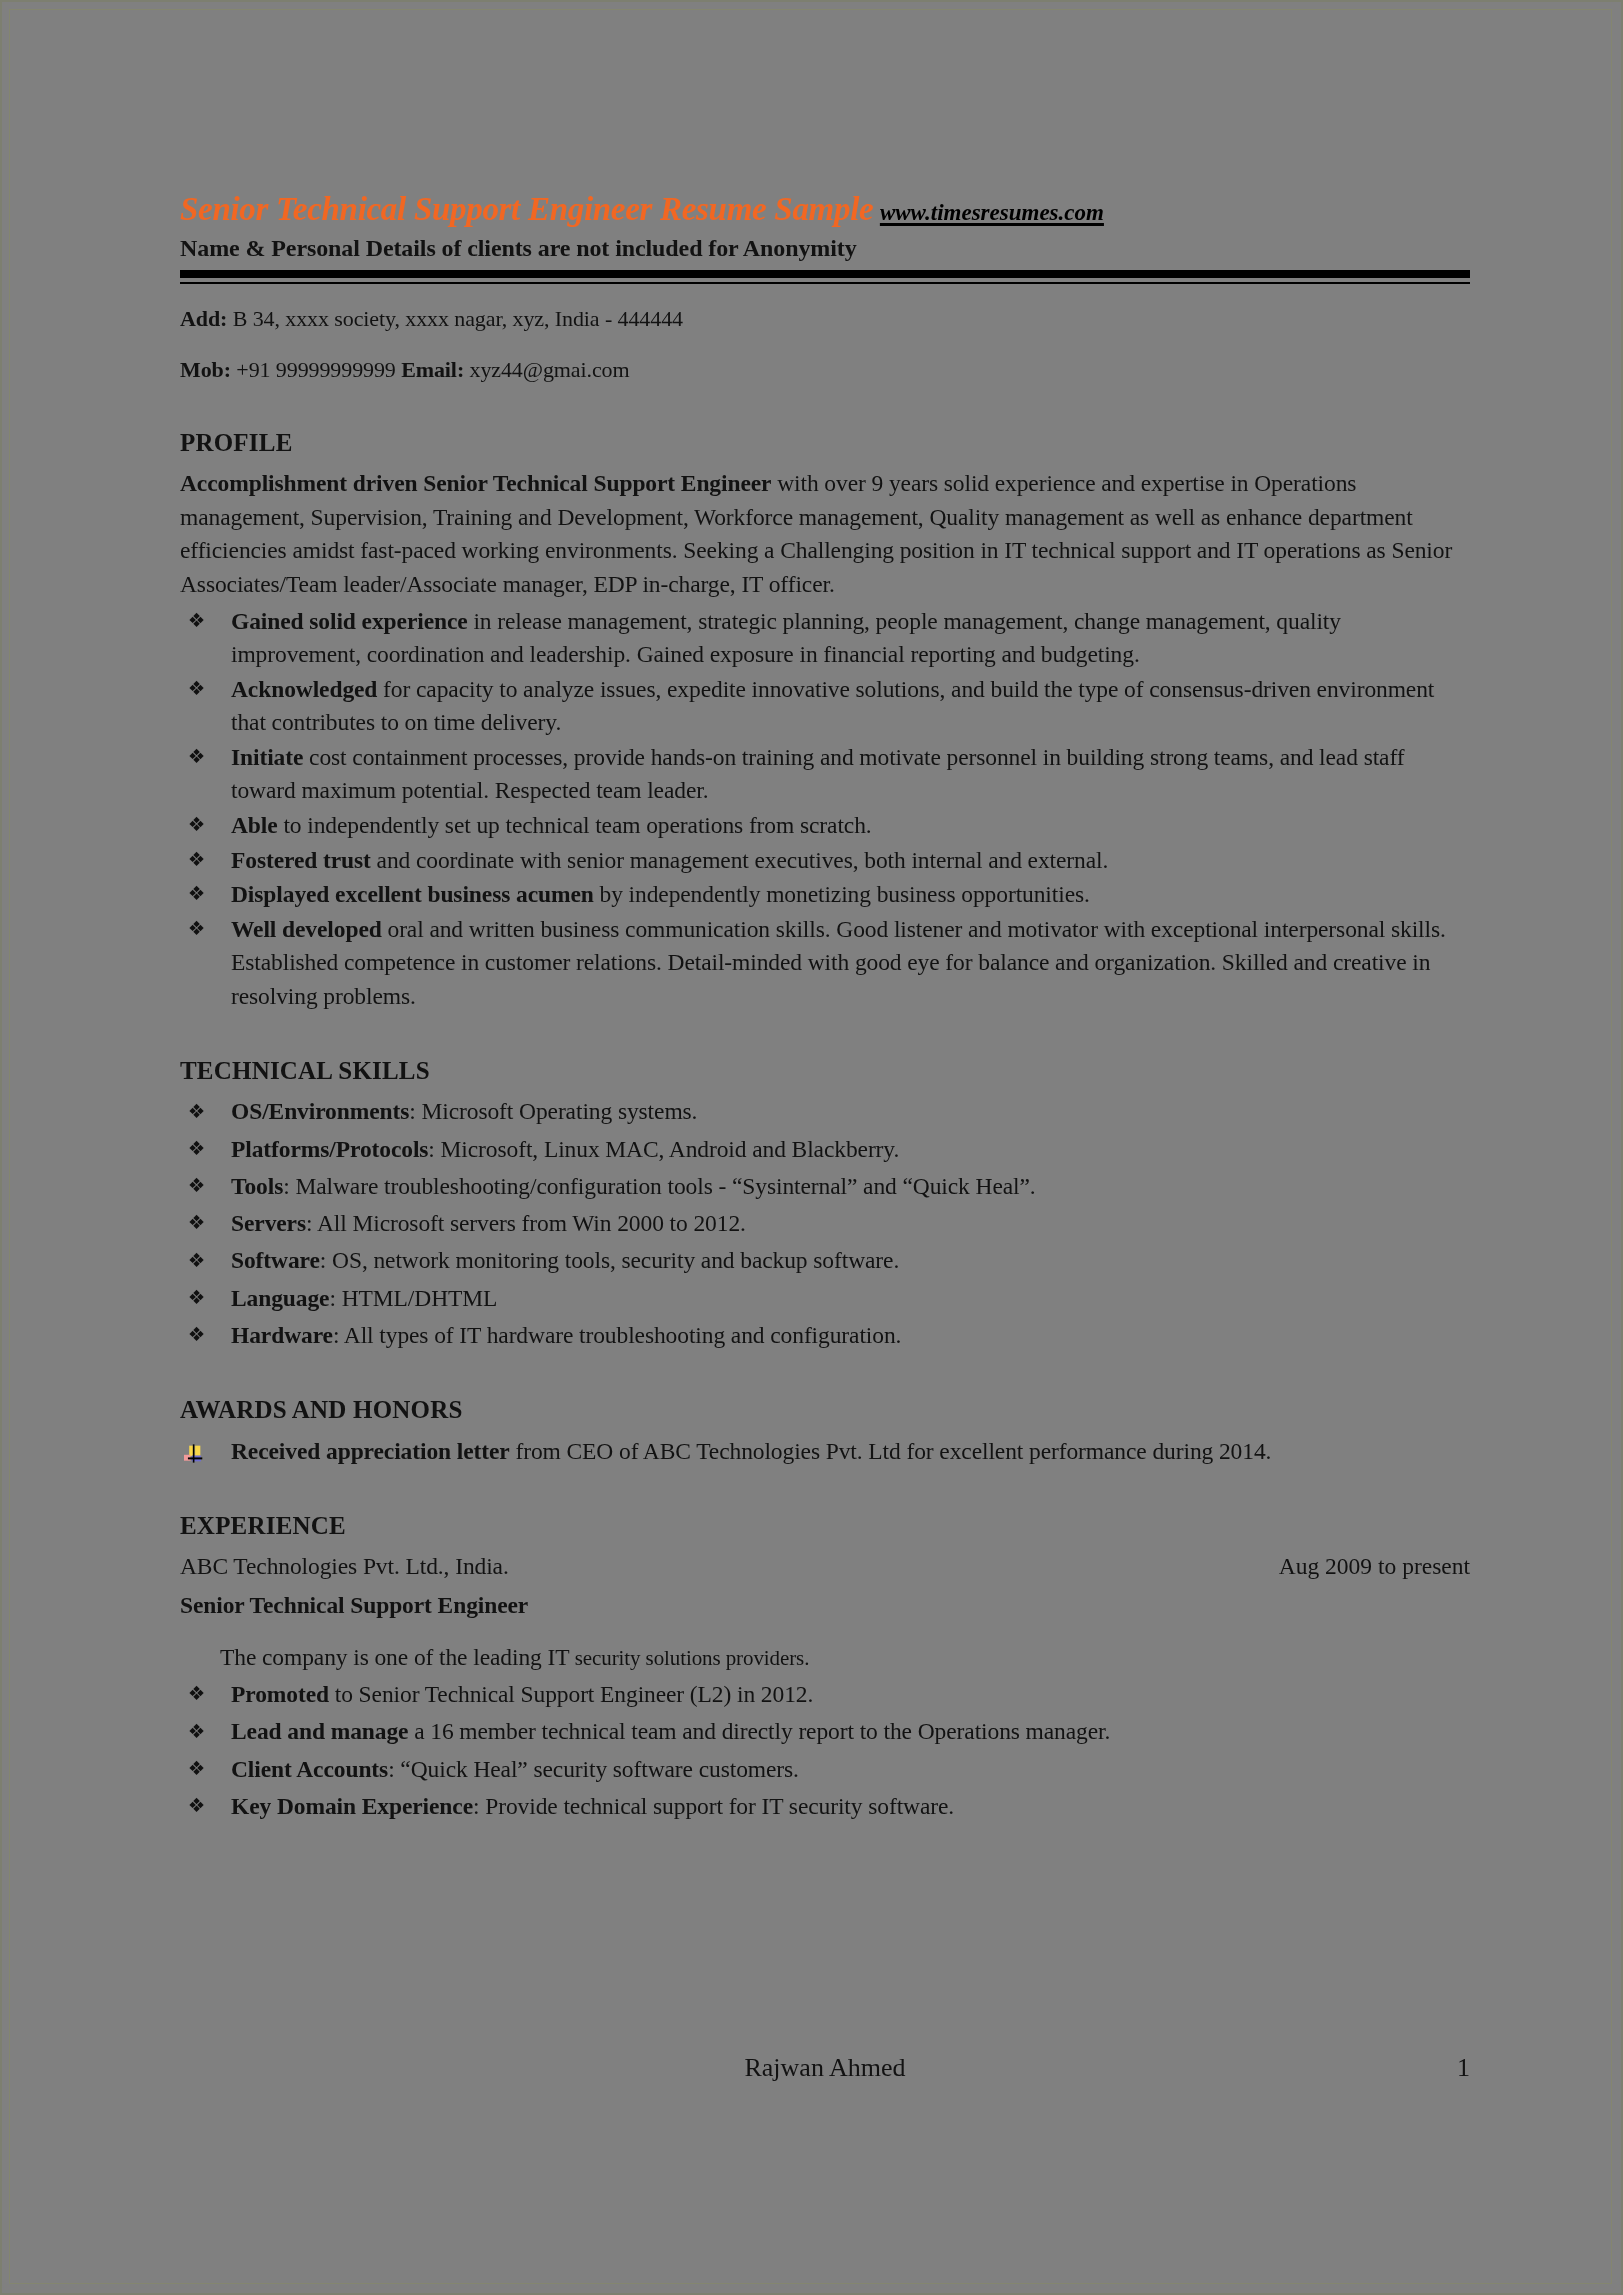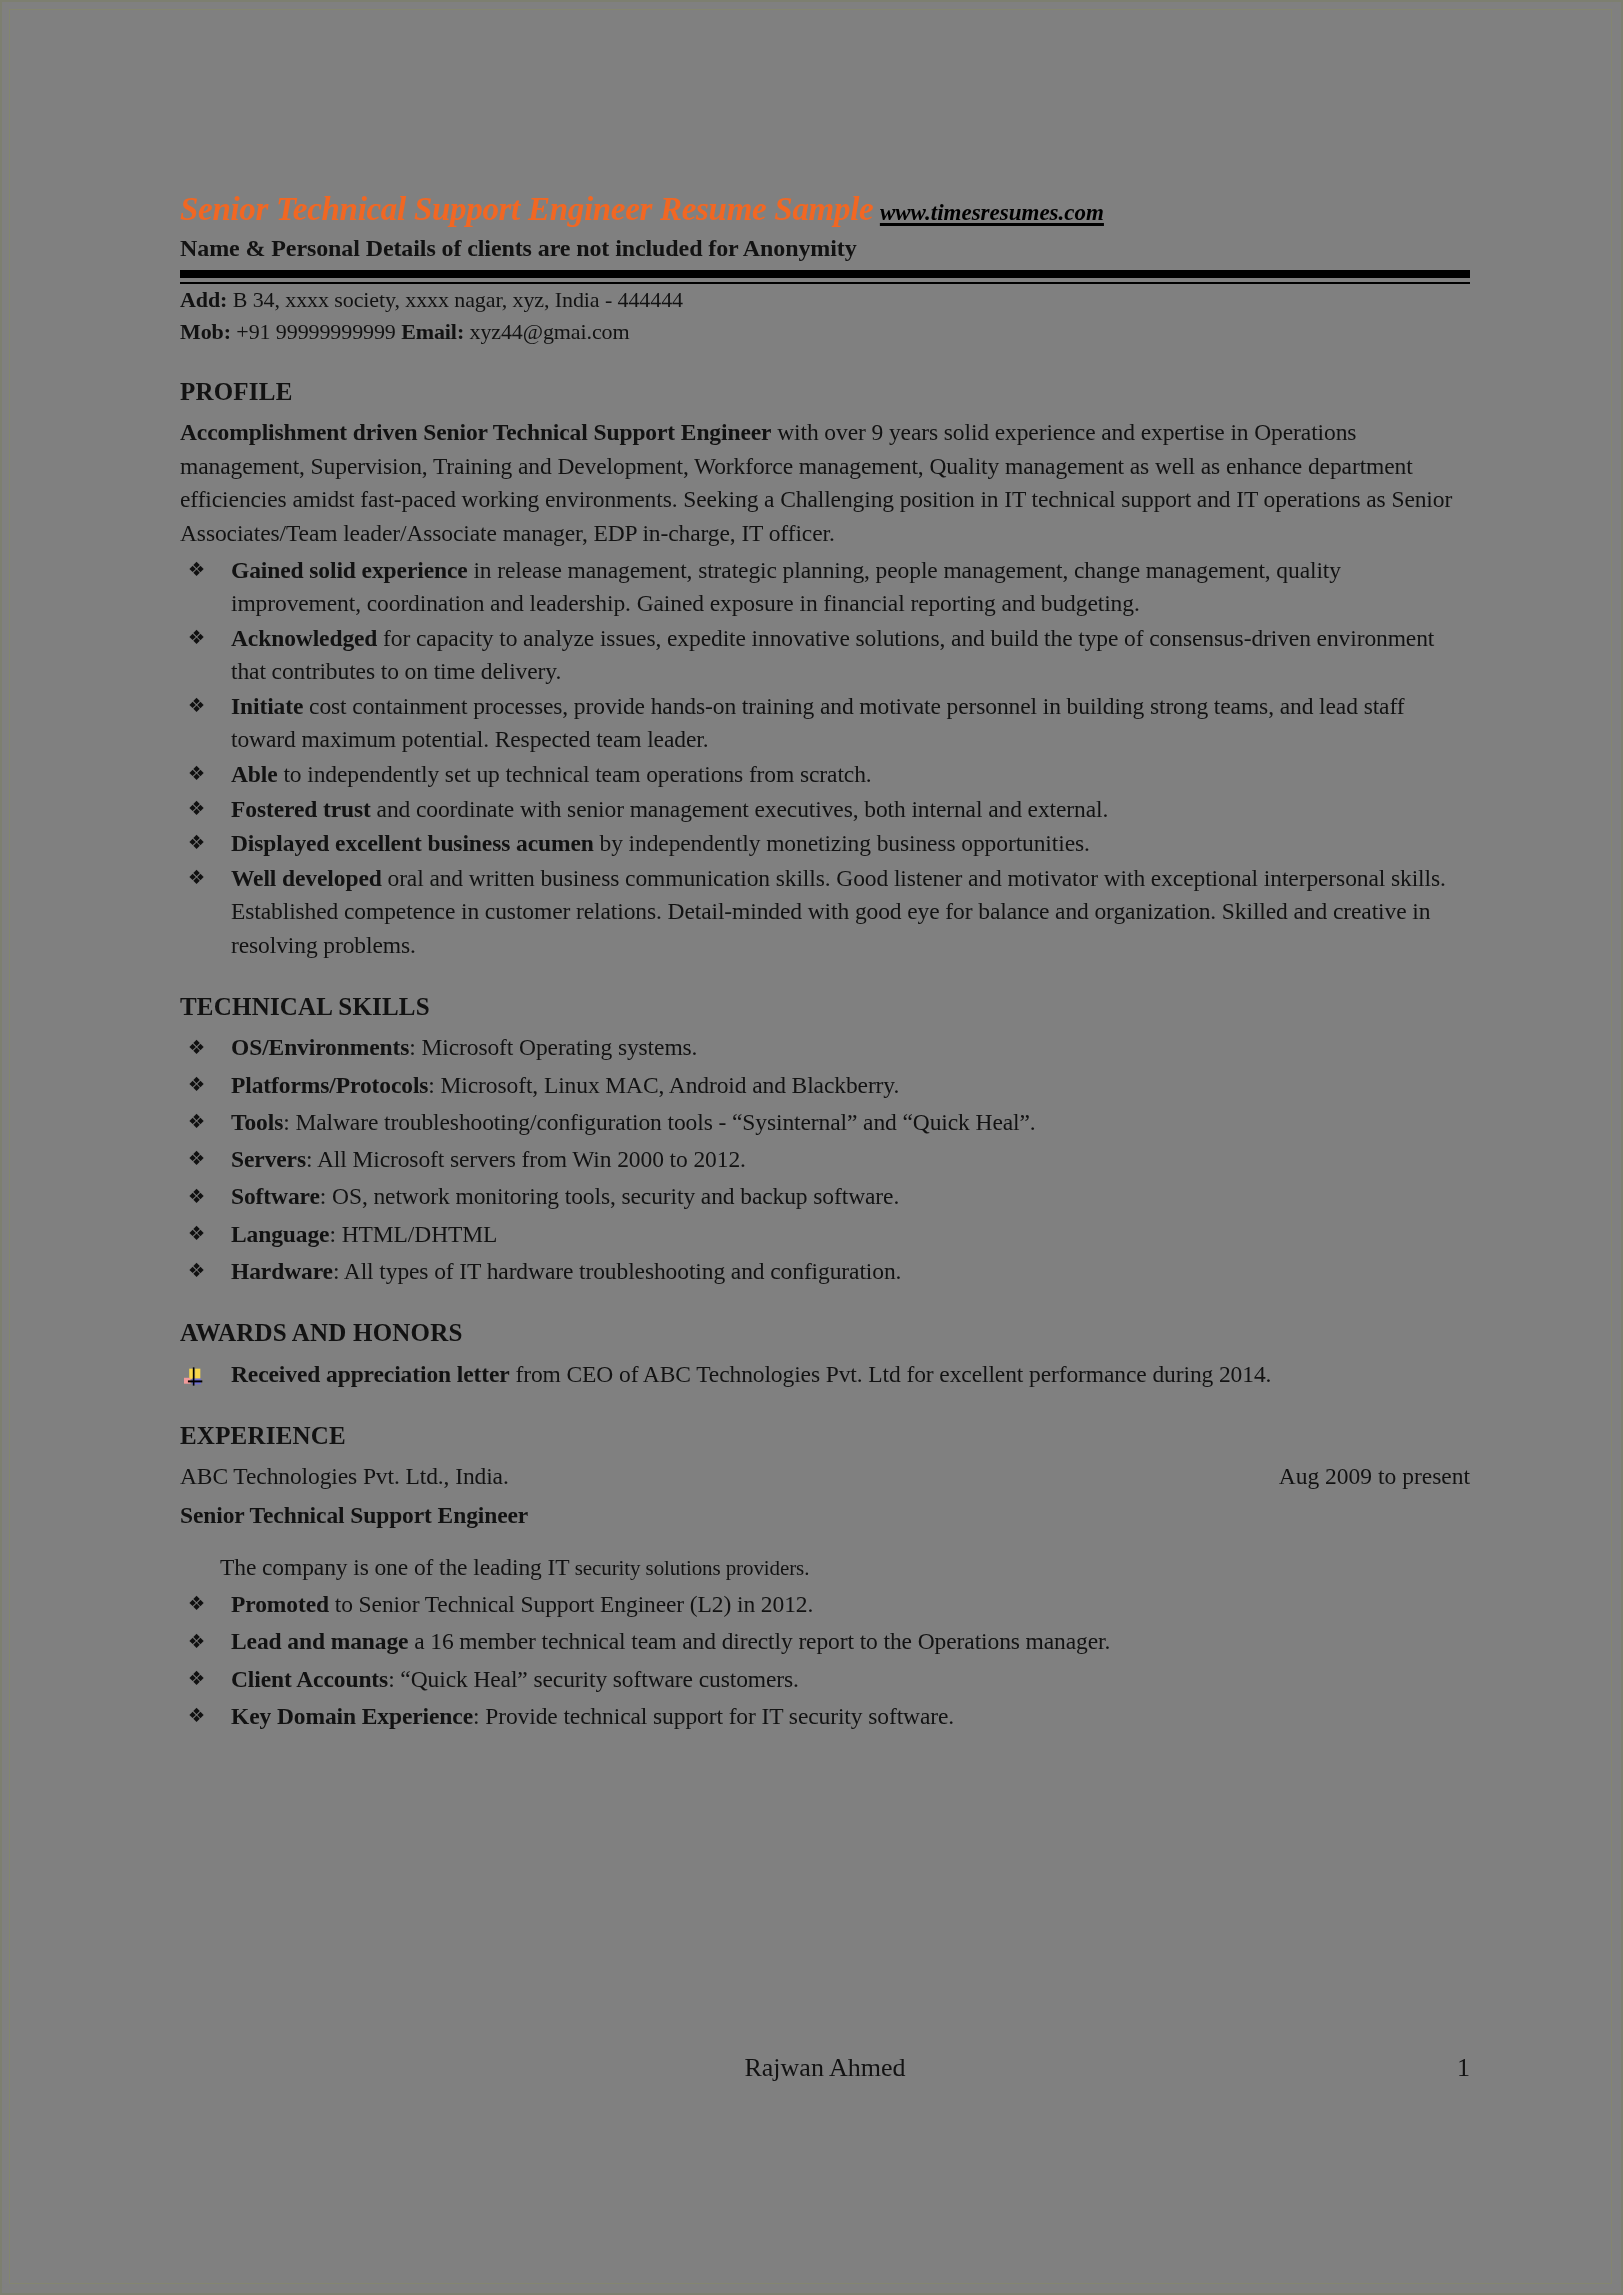--- a/index.html
+++ b/index.html
@@ -71,31 +71,31 @@
   }
   .rule-thin {
     margin-top: 3.3px;
     width: 1290px;
     height: 2.6px;
     background: #000;
   }
   .contact-line {
     font-size: 22px;
     line-height: 1.38;
-    margin-top: 1px;
+    margin-top: 20px;
     letter-spacing: -0.1px;
   }
   .contact-line b { font-weight: bold; }
 
   
   .section-heading {
     font-size: 25px;
     font-weight: bold;
     letter-spacing: 0.2px;
-    margin-top: 31px;
+    margin-top: 44px;
     margin-bottom: 10.5px;
   }
   .para {
     font-size: 23.5px;
     line-height: 1.42;
     letter-spacing: -0.1px;
     text-align: left;
   }
   .para b { font-weight: bold; }
 

